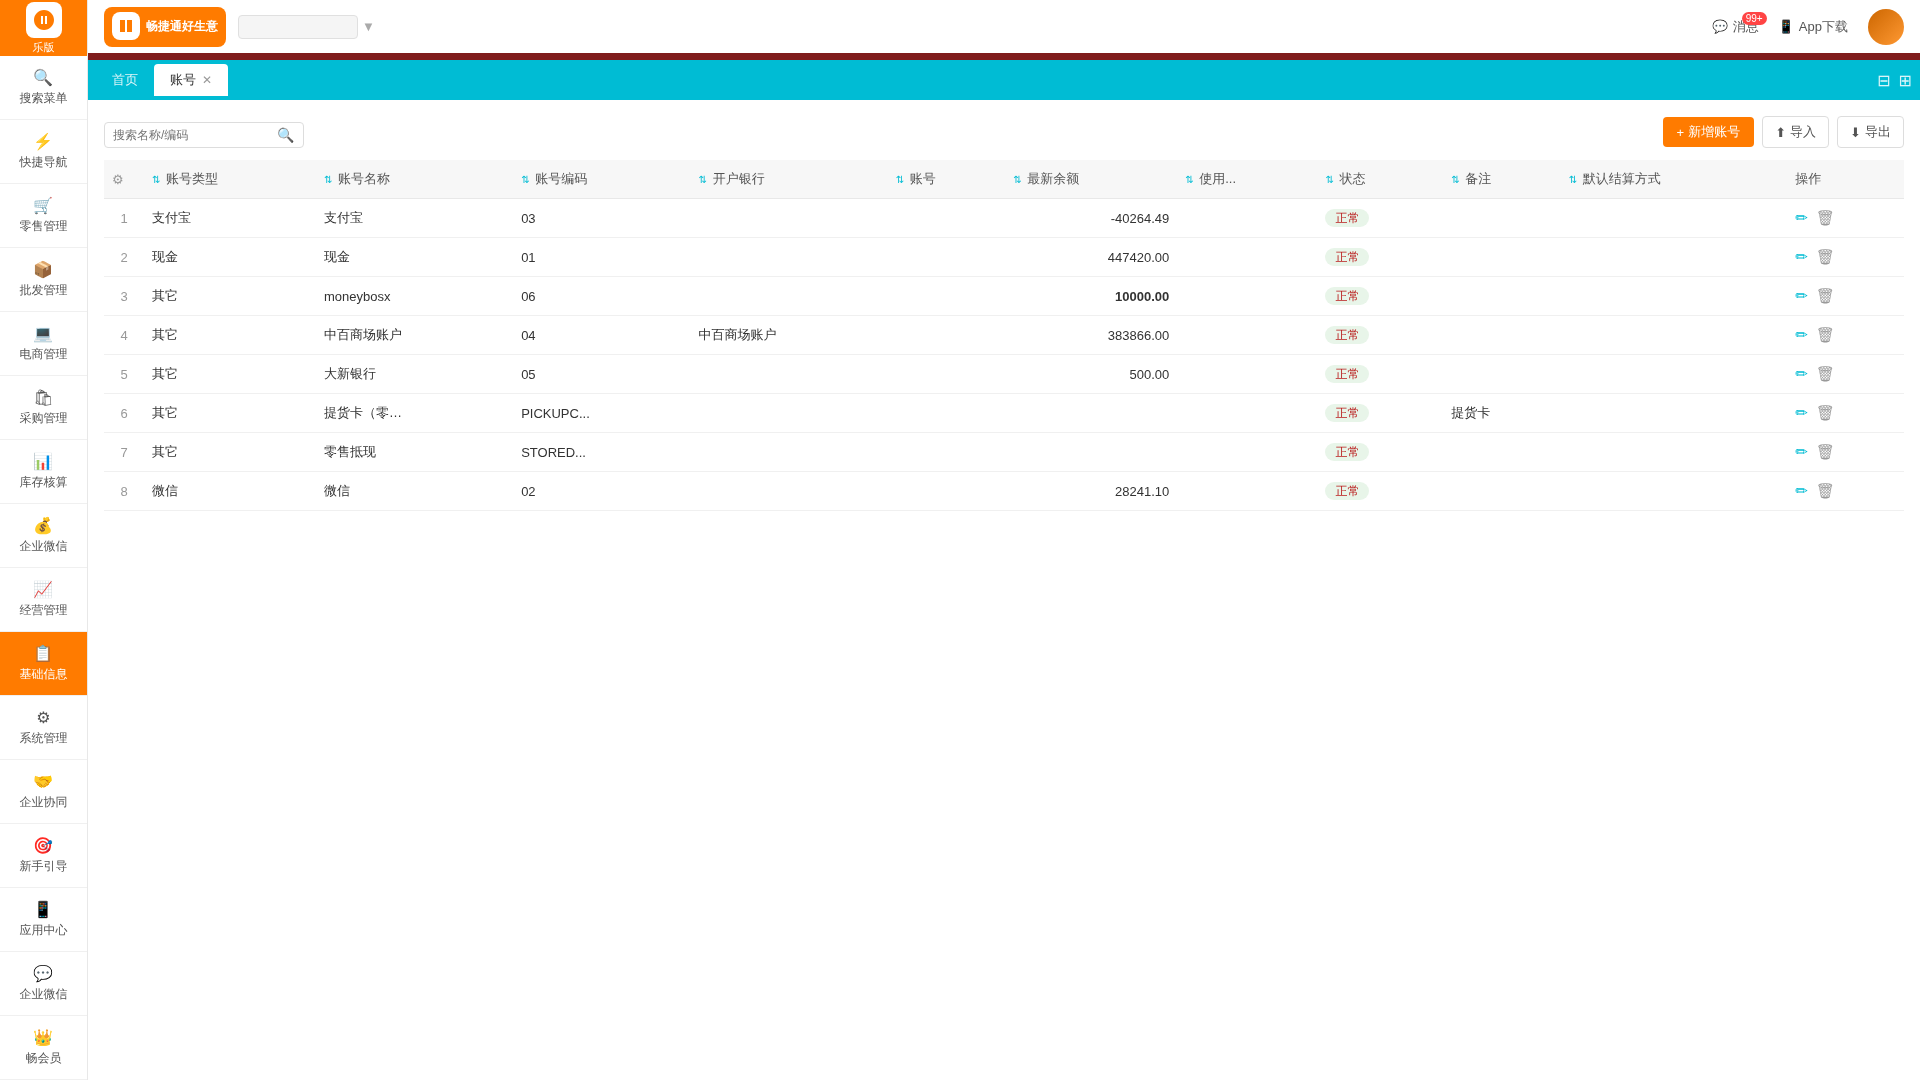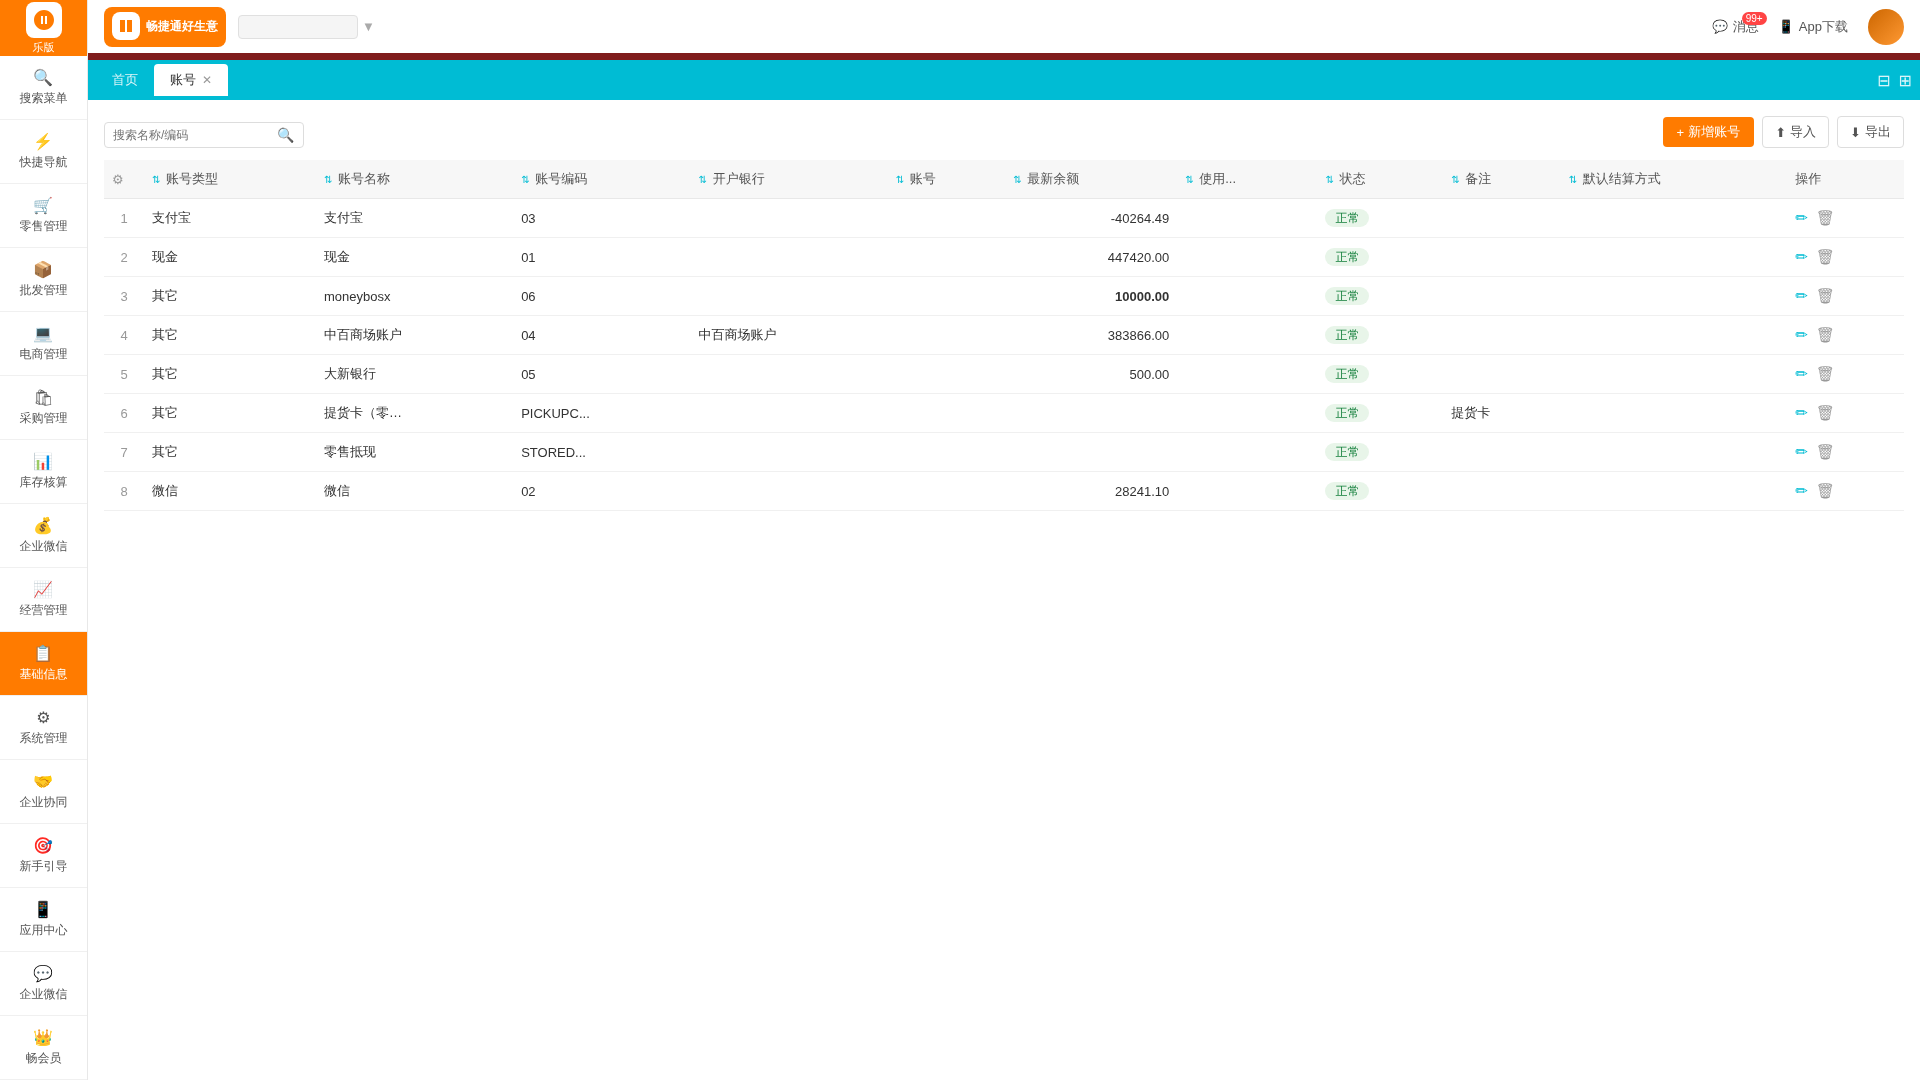--- a/index.html
+++ b/index.html
@@ -238,21 +238,21 @@
     th .sort-icon { color: #00bcd4; font-size: 10px; margin-right: 2px; }
     th .settings-icon { color: #999; cursor: pointer; }
     td {
       padding: 10px 8px;
       border-bottom: 1px solid #f0f0f0;
       color: #333;
       white-space: nowrap;
     }
     .status-badge {
       background: #e8f5e9;
-      color: #15803d;
+      color: #b91c1c;
       border-radius: 10px;
       padding: 2px 10px;
       font-size: 12px;
     }
     .action-icons { display: flex; gap: 8px; align-items: center; }
     .action-icon { color: #00bcd4; cursor: pointer; font-size: 15px; }
     .action-icon.delete { color: #999; }
 
     
     .pagination {

